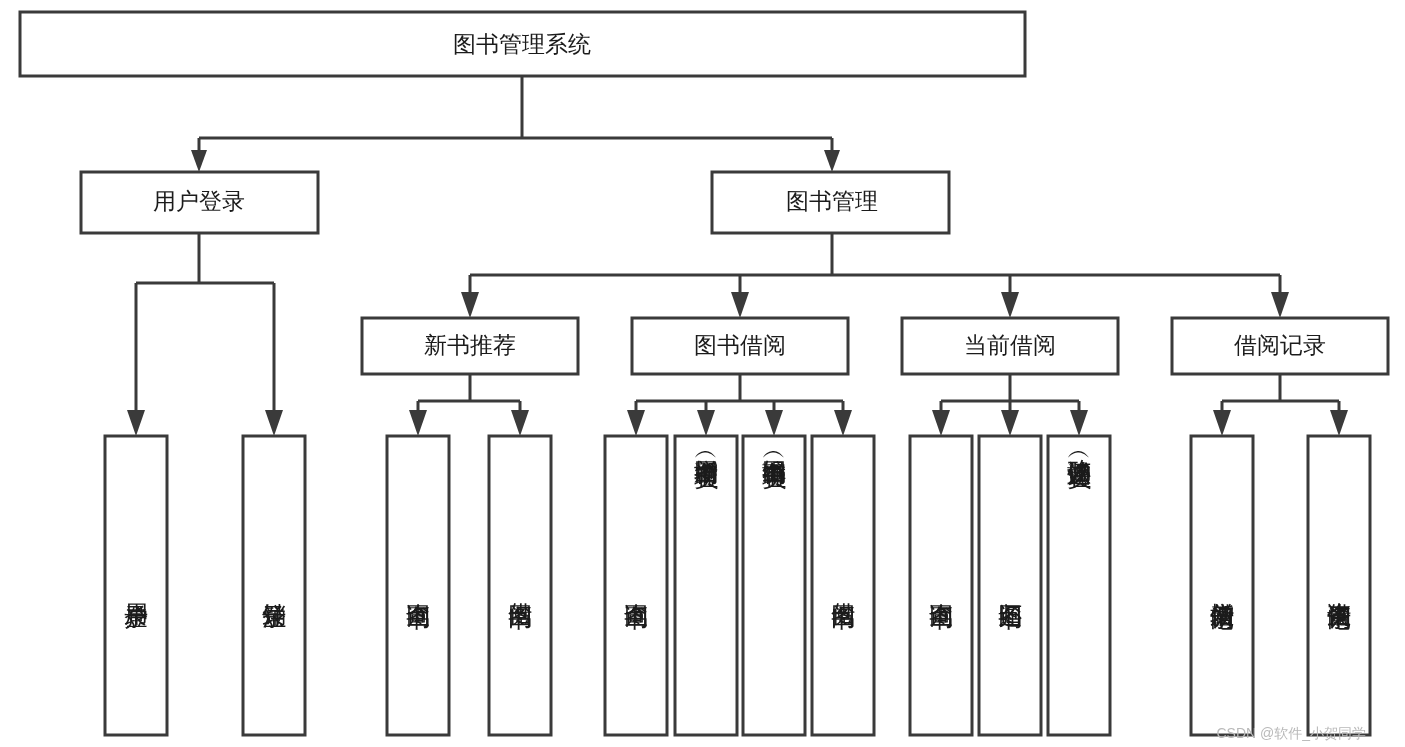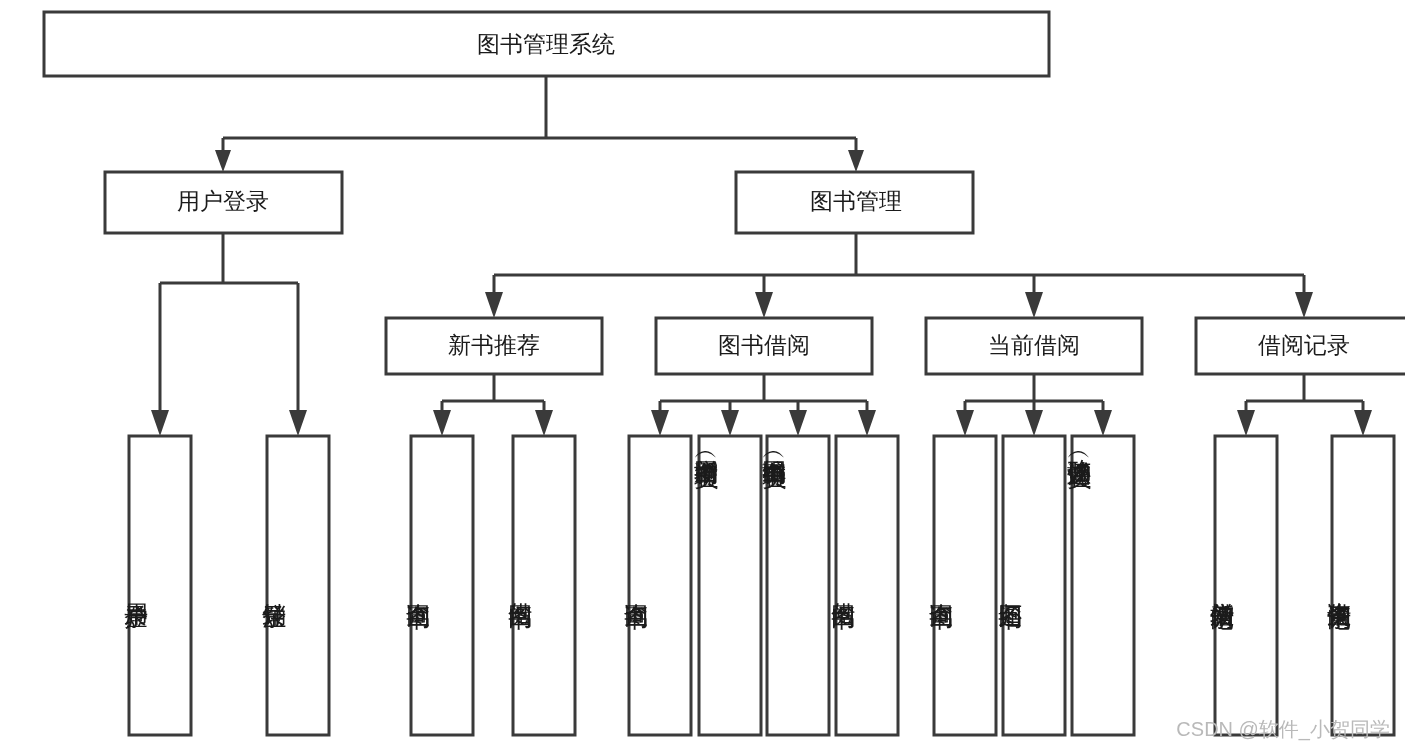--- a/index.html
+++ b/index.html
@@ -13,21 +13,20 @@
     font-family: "Liberation Sans", "DejaVu Sans", sans-serif;
     overflow: hidden;
     position: relative;
   }
   #diagram-root {
     position: absolute;
     left: 0;
     top: 0;
     width: 1374px;
     height: 747px;
-    padding-left: 24px;
   }
   svg.diagram {
     display: block;
     width: 1405px;
     height: 747px;
   }
   .node-box {
     fill: #ffffff;
     stroke: #3a3a3a;
     stroke-width: 3;
@@ -72,21 +71,21 @@
     justify-content: center;
     pointer-events: none;
   }
   .vlabel-wrap.center { align-items: center; }
   .vlabel-wrap.top { align-items: flex-start; }
   .watermark {
     position: absolute;
     right: 8px;
     bottom: 4px;
     font-family: "Liberation Sans", "DejaVu Sans", sans-serif;
-    font-size: 20px;
+    font-size: 14px;
     color: #b9b9b9;
     white-space: nowrap;
   }
 </style>
 </head>
 <body>
 
 <div id="diagram-root">
 
   <svg class="diagram" viewBox="0 0 1405 747" xmlns="http://www.w3.org/2000/svg">

